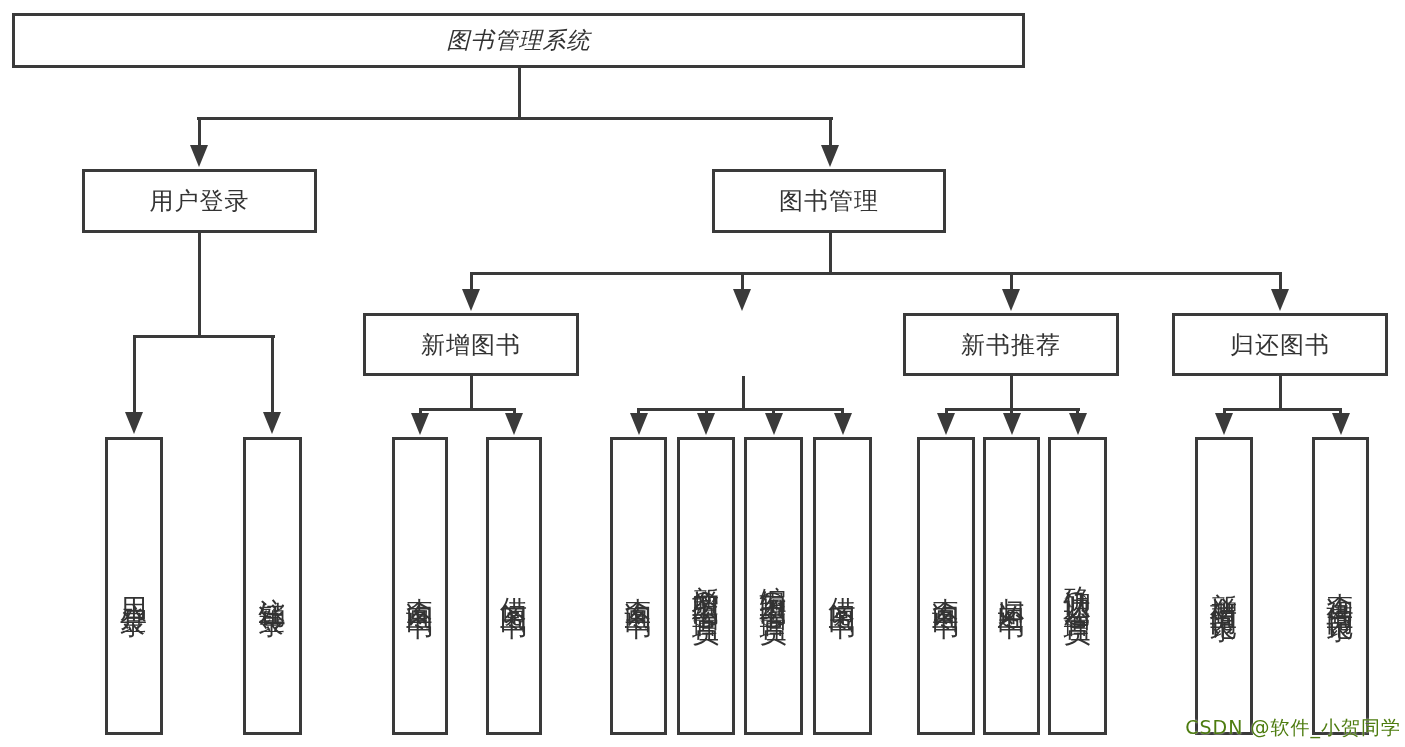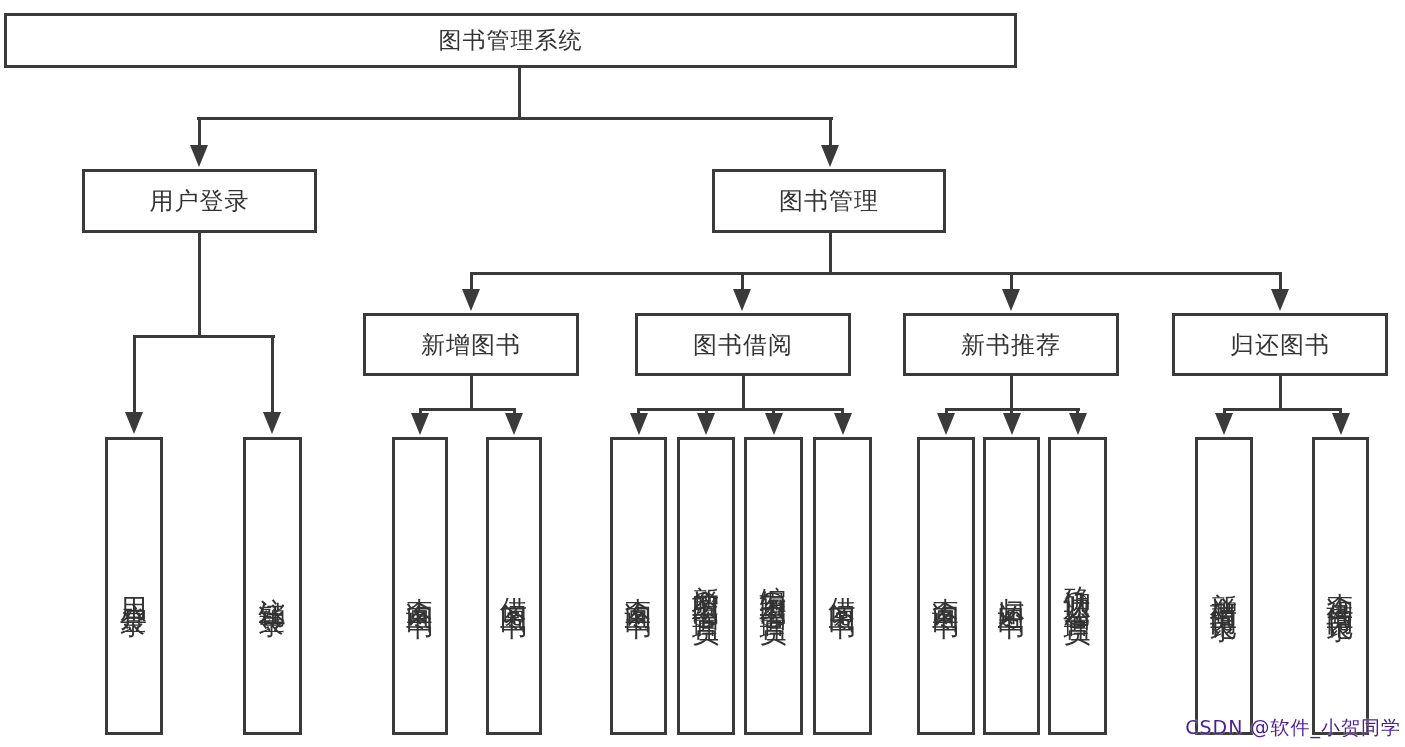--- a/index.html
+++ b/index.html
@@ -41,32 +41,32 @@
     width: 0; height: 0;
     border-left: 9px solid transparent;
     border-right: 9px solid transparent;
     border-top: 22px solid #3a3a3a;
   }
   .watermark {
     position: absolute;
     right: 4px;
     bottom: 6px;
     font-size: 19px;
-    color: #4c1d95;
+    color: #4d7c0f;
     text-shadow: 0 0 2px #ffffff;
     z-index: 10;
     letter-spacing: 1px;
   }
 </style>
 </head>
 <body>
 
 <div id="canvas">
 
-  <div class="box lvl1" style="left:4px; top:13px; width:1013px; height:55px;">图书管理系统</div>
+  <div class="box lvl1" style="left:12px; top:13px; width:1013px; height:55px;font-style:italic;">图书管理系统</div>
 
   <div class="vline" style="left:518px; top:68px; height:51px;"></div>
   <div class="hline" style="left:197px; top:117px; width:636px;"></div>
   <div class="vline" style="left:197.5px; top:117px; height:29px;"></div>
   <div class="ahead" style="left:190px; top:145px;"></div>
   <div class="vline" style="left:828.5px; top:117px; height:29px;"></div>
   <div class="ahead" style="left:821px; top:145px;"></div>
 
   <div class="box" style="left:82px; top:169px; width:235px; height:64px;">用户登录</div>
   <div class="box" style="left:712px; top:169px; width:234px; height:64px;">图书管理</div>
@@ -83,21 +83,20 @@
   <div class="vline" style="left:469.5px; top:272px; height:18px;"></div>
   <div class="ahead" style="left:462px; top:289px;"></div>
   <div class="vline" style="left:740.5px; top:272px; height:18px;"></div>
   <div class="ahead" style="left:733px; top:289px;"></div>
   <div class="vline" style="left:1009.5px; top:272px; height:18px;"></div>
   <div class="ahead" style="left:1002px; top:289px;"></div>
   <div class="vline" style="left:1278.5px; top:272px; height:18px;"></div>
   <div class="ahead" style="left:1271px; top:289px;"></div>
 
   <div class="box" style="left:363px; top:313px; width:216px; height:63px;">新增图书</div>
-  <div class="box" style="left:635px; top:313px; width:216px; height:63px;">图书借阅</div>
   <div class="box" style="left:903px; top:313px; width:216px; height:63px;">新书推荐</div>
   <div class="box" style="left:1172px; top:313px; width:216px; height:63px;">归还图书</div>
 
   <div class="vline" style="left:469.5px; top:376px; height:35px;"></div>
   <div class="hline" style="left:418.5px; top:408px; width:97px;"></div>
   <div class="vline" style="left:418.5px; top:408px; height:9px;"></div>
   <div class="ahead" style="left:411px; top:413px;"></div>
   <div class="vline" style="left:512.5px; top:408px; height:9px;"></div>
   <div class="ahead" style="left:505px; top:413px;"></div>
 

